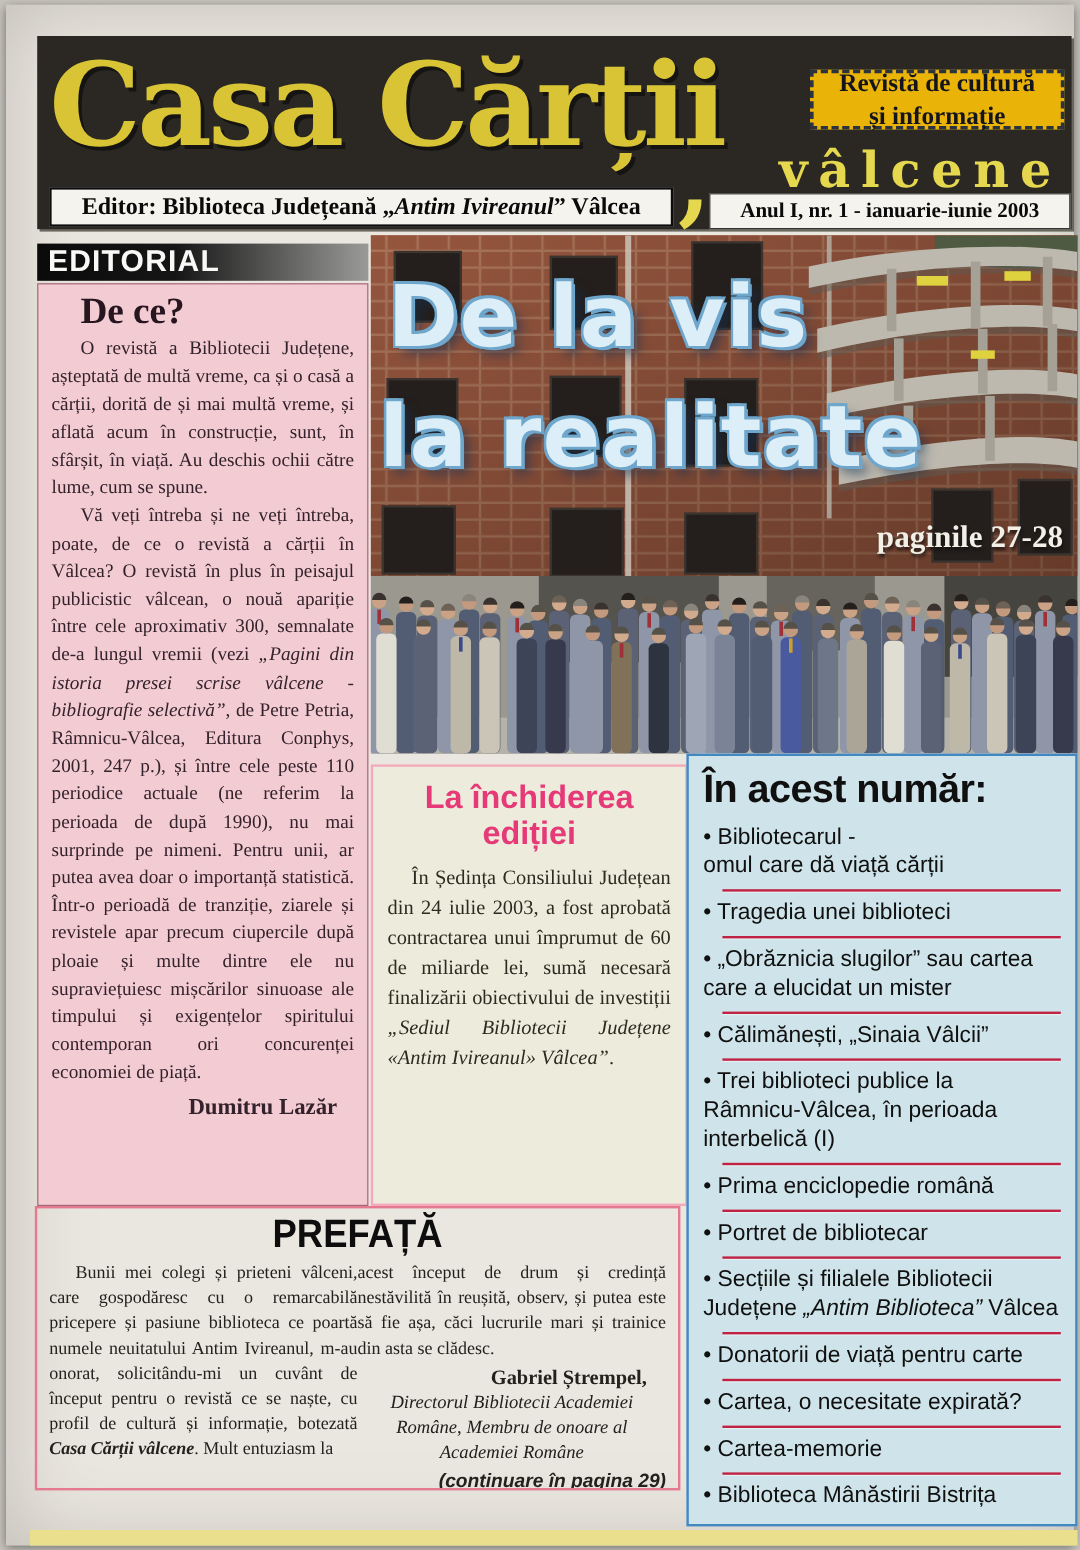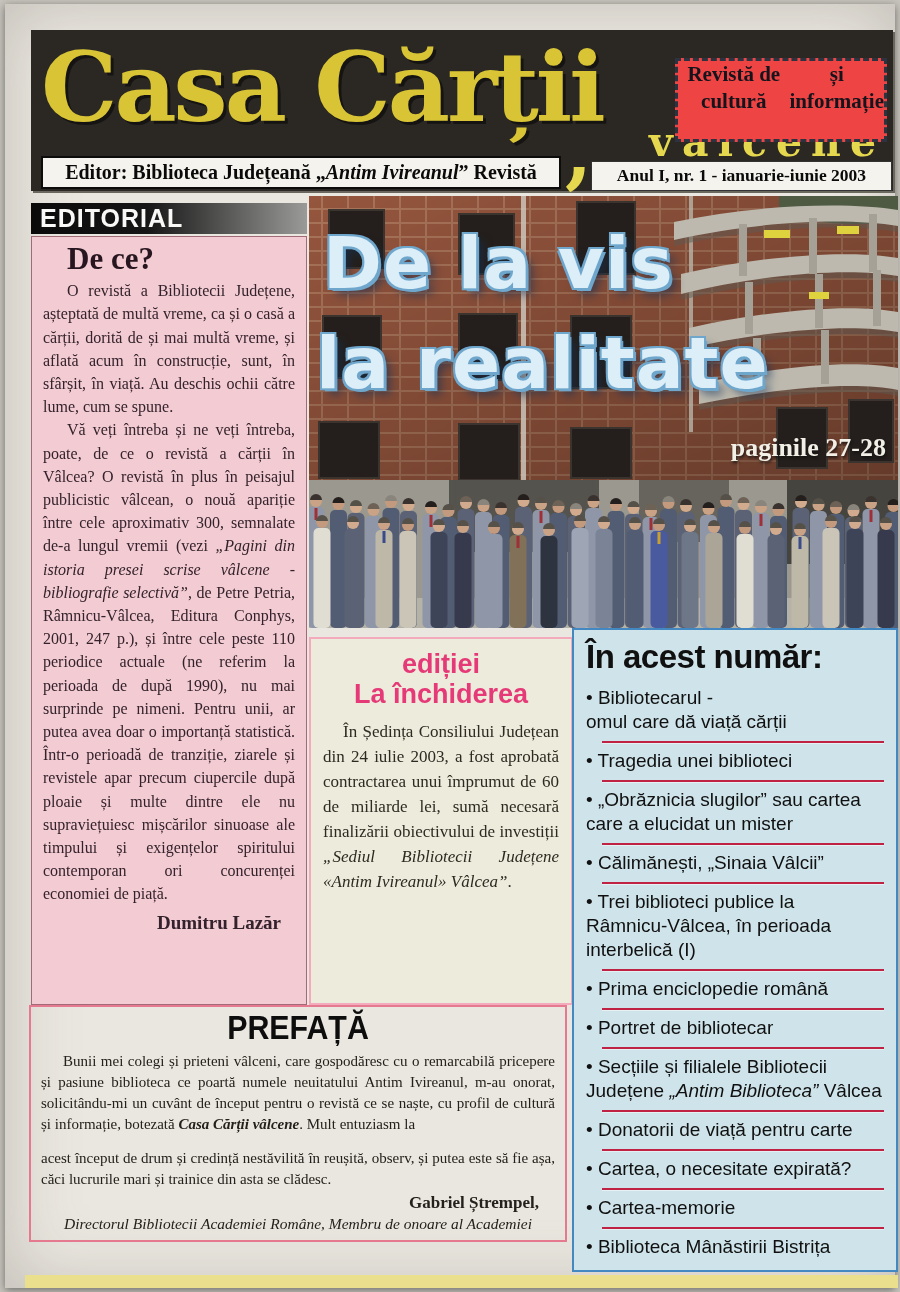--- a/index.html
+++ b/index.html
@@ -11,22 +11,22 @@
            box-shadow: inset 0 0 70px rgba(120,115,105,.35), 0 2px 8px rgba(0,0,0,.45); }
 
   
   .masthead { position:absolute; left:26px; top:26px; width:862px; height:161px;
               background:var(--masthead-bg,#2b2824); box-shadow:2px 2px 0 #6a675f; }
   .mast-title { position:absolute; left:10px; top:10px; font-family:"DejaVu Serif",serif;
                 font-weight:bold; font-size:96px; line-height:1; color:var(--title-yellow,#d8c435);
                 letter-spacing:-3px; text-shadow:3px 3px 0 rgba(0,0,0,.5); white-space:nowrap; }
   .mast-sub { position:absolute; right:8px; top:92px; font-family:"DejaVu Serif",serif;
               font-weight:bold; font-size:41px; line-height:1; color:#e6d84e; letter-spacing:9px; }
-  .tagline-box { position:absolute; right:6px; top:28px; width:212px; height:84px;
-                 background:#ef4444; border:3px dashed #2c3340; display:flex; flex-direction:row;
+  .tagline-box { position:absolute; right:6px; top:28px; width:212px; height:50px;
+                 background:#eab308; border:3px dashed #2c3340; display:flex; flex-direction:column;
                  justify-content:center; text-align:center; font-weight:bold; font-size:21px;
                  line-height:1.3; color:#14141c; }
   .comma-glyph { position:absolute; left:534px; top:76px; font-family:"DejaVu Serif",serif;
                  font-weight:bold; font-size:78px; color:#e6d84e; }
   .editor-strip { position:absolute; left:10px; bottom:2px; width:520px; height:33px;
                   background:#f5f3ed; border:2px solid #0c0c0c; text-align:center;
                   font-weight:bold; font-size:20px; line-height:28px; color:#0a0a0a; }
   .issue-strip { position:absolute; right:1px; bottom:0; width:301px; height:30px;
                  background:#f5f3ed; border:1px solid #333; text-align:center;
                  font-weight:bold; font-size:17.5px; line-height:27px; color:#0a0a0a; }
@@ -79,21 +79,21 @@
   .toc-item { font-size:19px; line-height:24px; padding:4px 0 5px; white-space:pre-line; }
   .toc-item::before { content:"• "; }
   .toc-sep { height:2px; background:var(--toc-separator,#c02244); margin:2px 2px 2px 16px;
              box-shadow:0 1px 0 rgba(255,255,255,.45); }
 
   
   .preface-box { position:absolute; left:24px; top:1001px; width:538px; height:237px;
                  border:2px solid var(--preface-border,#e4798f); padding:2px 10px 6px; overflow:hidden; }
   .preface-title { text-align:center; font-family:"Liberation Sans",sans-serif; font-weight:bold;
                    font-size:33px; color:#0d0d0d; transform:scaleX(.92); margin-bottom:4px; }
-  .preface-cols { display:flex; gap:13px; font-size:15px; line-height:21px; text-align:justify; color:#24211c;flex-direction:column; }
+  .preface-cols { display:flex; font-size:15px; line-height:21px; text-align:justify; color:#24211c; }
   .pcol { flex:1; }
   .pcol-left p { text-indent:22px; }
   .preface-author { font-weight:bold; font-size:17px; text-align:right; padding-right:16px; margin-top:2px; }
   .preface-role { font-style:italic; text-align:center; font-size:15.5px; line-height:21px; }
   .preface-cont { font-family:"Liberation Sans",sans-serif; font-weight:bold; font-style:italic;
                   text-align:right; font-size:16px; margin-top:3px; }
 
   .bottom-strip { position:absolute; left:20px; top:1271px; width:873px; height:13px;
                   background:var(--bottom-strip,#e9df8d); }
 </style>
@@ -103,21 +103,21 @@
 <div id="paper">
 
   <header class="masthead">
     <div class="mast-title">Casa Cărții</div>
     <div class="mast-sub">vâlcene</div>
     <div class="tagline-box">
       <div>Revistă de cultură</div>
       <div>și informație</div>
     </div>
     <div class="comma-glyph">,</div>
-    <div class="editor-strip"><span>Editor: Biblioteca Județeană „</span><span class="seg-italic">Antim Ivireanul</span><span>” Revistă</span></div>
+    <div class="editor-strip"><span>Editor: Biblioteca Județeană „</span><span class="seg-italic">Antim Ivireanul</span><span>” Vâlcea</span></div>
     <div class="issue-strip">Anul I, nr. 1 - ianuarie-iunie 2003</div>
   </header>
 
   <div class="editorial-bar">EDITORIAL</div>
   <section class="editorial-box">
     <h2>De ce?</h2>
     <p>O revistă a Bibliotecii Județene, așteptată de multă vreme, ca și o casă a cărții, dorită de și mai multă vreme, și aflată acum în construcție, sunt, în sfârșit, în viață. Au deschis ochii către lume, cum se spune.</p>
     <p><span>Vă veți întreba și ne veți întreba, poate, de ce o revistă a cărții în Vâlcea? O revistă în plus în peisajul publicistic vâlcean, o nouă apariție între cele aproximativ 300, semnalate de-a lungul vremii (vezi </span><span class="seg-italic">„Pagini din istoria presei scrise vâlcene - bibliografie selectivă”</span><span>, de Petre Petria, Râmnicu-Vâlcea, Editura Conphys, 2001, 247 p.), și între cele peste 110 periodice actuale (ne referim la perioada de după 1990), nu mai surprinde pe nimeni. Pentru unii, ar putea avea doar o importanță statistică. Într-o perioadă de tranziție, ziarele și revistele apar precum ciupercile după ploaie și multe dintre ele nu supraviețuiesc mișcărilor sinuoase ale timpului și exigențelor spiritului contemporan ori concurenței economiei de piață.</span></p>
     <div class="editorial-author">Dumitru Lazăr</div>
   </section>
@@ -369,22 +369,22 @@
             <rect x="568.5" y="50" width="17" height="98" rx="5" fill="#363a4c"></rect>
             <circle cx="577" cy="44" r="6" fill="#caa286"></circle>
             <path d="M 571 43 a 6 6 0 0 1 12 0 z" fill="#555048"></path>
           </g>
       </svg>
     </div>
   </section>
 
   <section class="closing-box">
     <div class="closing-title">
+      <div>La închiderea</div>
       <div>ediției</div>
-      <div>La închiderea</div>
     </div>
     <p class="closing-p1"><span>În Ședința Consiliului Județean din 24 iulie 2003, a fost aprobată contractarea unui împrumut de 60 de miliarde lei, sumă necesară finalizării obiectivului de investiții </span><span class="seg-italic">„Sediul Bibliotecii Județene «Antim Ivireanul» Vâlcea”</span><span>.</span></p>
   </section>
 
   <section class="toc-box">
     <div class="toc-title">În acest număr:</div>
     <div id="toc-list">
         <div class="toc-item"><span>Bibliotecarul -
 omul care dă viață cărții</span></div>
         <div class="toc-sep"></div>
@@ -419,18 +419,19 @@
   <section class="preface-box">
     <div class="preface-title">PREFAȚĂ</div>
     <div class="preface-cols">
       <div class="pcol pcol-left">
         <p><span>Bunii mei colegi și prieteni vâlceni, care gospodăresc cu o remarcabilă pricepere și pasiune biblioteca ce poartă numele neuitatului Antim Ivireanul, m-au onorat, solicitându-mi un cuvânt de început pentru o revistă ce se naște, cu profil de cultură și informație, botezată </span><span class="seg-bolditalic">Casa Cărții vâlcene</span><span>. Mult entuziasm la</span></p>
       </div>
       <div class="pcol">
         <p>acest început de drum și credință nestăvilită în reușită, observ, și putea este să fie așa, căci lucrurile mari și trainice din asta se clădesc.</p>
         <div class="preface-author">Gabriel Ștrempel,</div>
         <div class="preface-role">Directorul Bibliotecii Academiei Române, Membru de onoare al Academiei Române</div>
+        <div class="preface-cont">(continuare în pagina 29)</div>
       </div>
     </div>
   </section>
 
   <div class="bottom-strip"></div>
 </div>
 
 </body></html>

